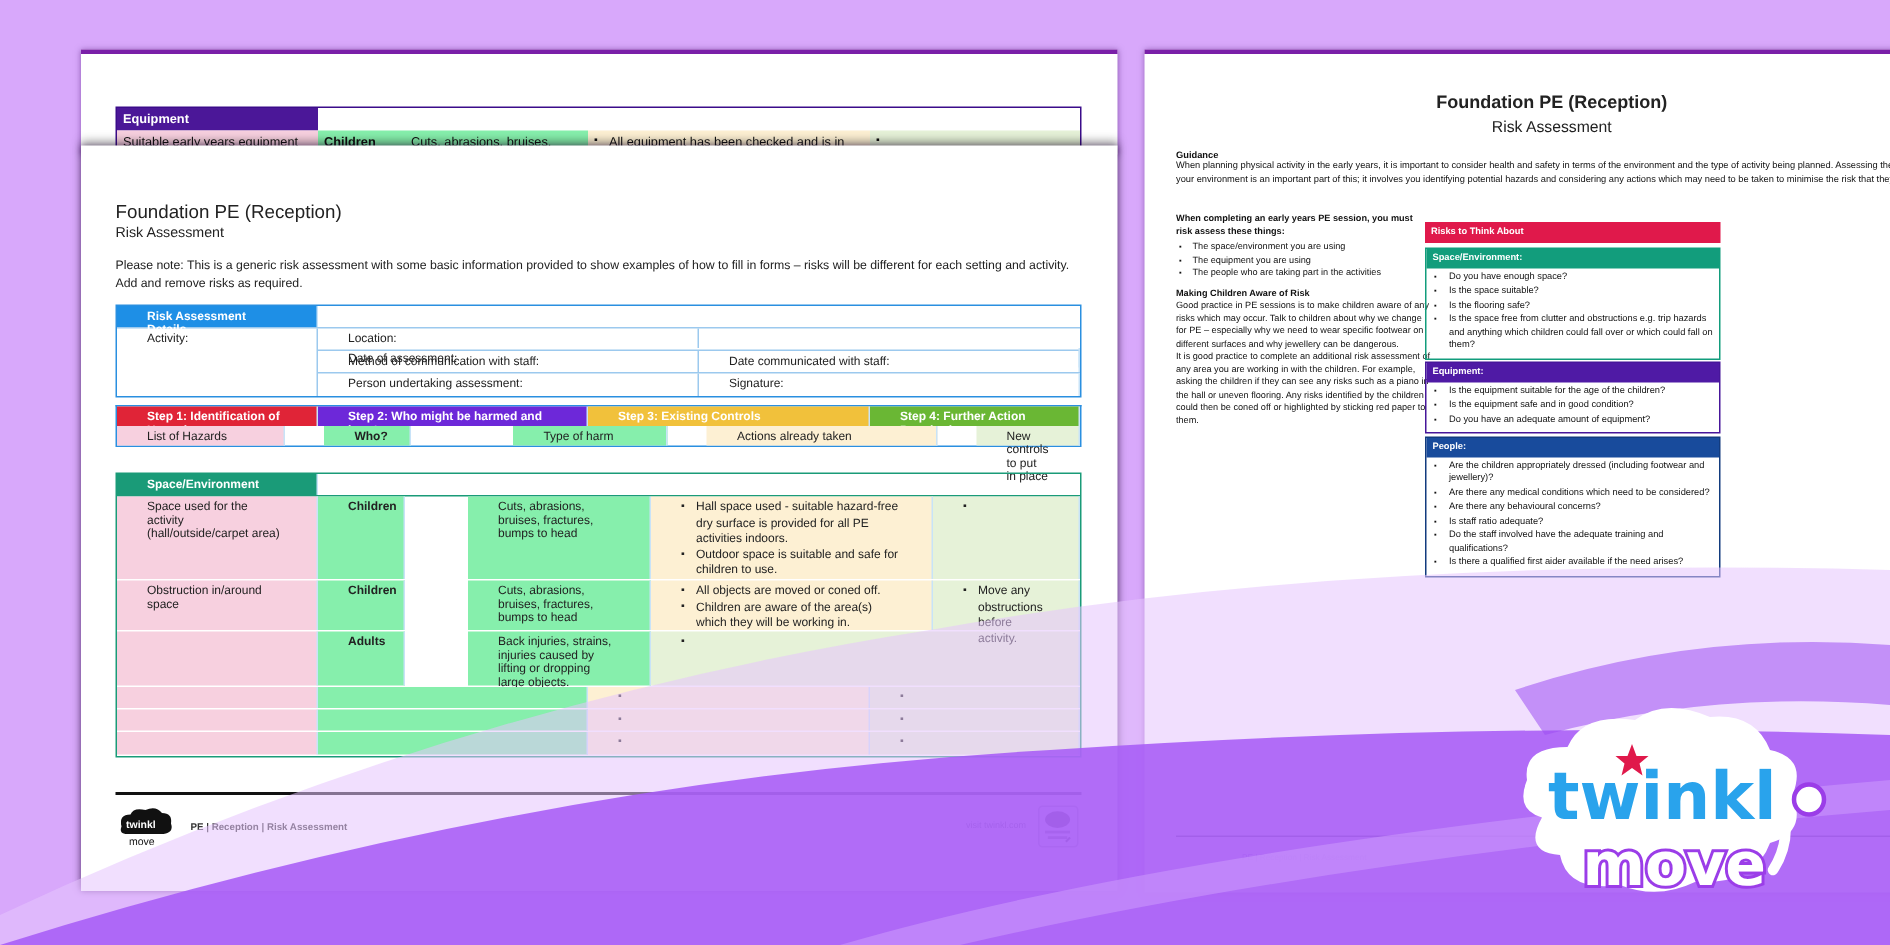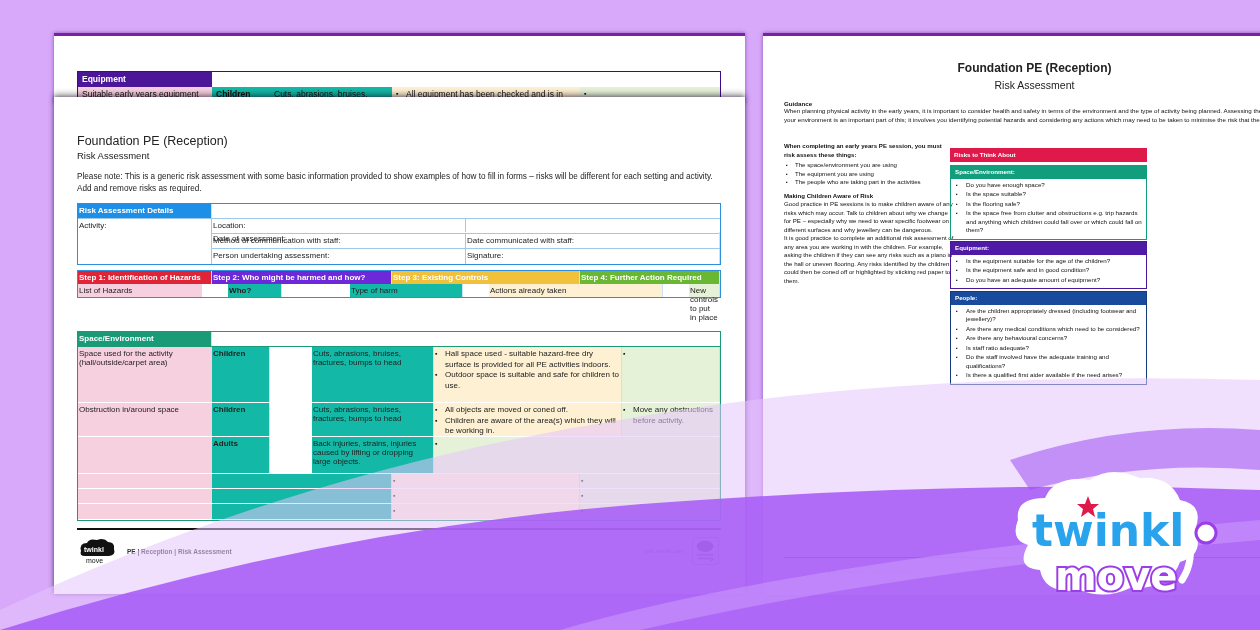--- a/index.html
+++ b/index.html
@@ -30,33 +30,33 @@
   .eq-row div { padding: 2px 4px; }
 
   
   .doc-title { position: absolute; left: 23px; top: 37px; font-size: 12.5px; color: #222; }
   .doc-sub { position: absolute; left: 23px; top: 53px; font-size: 9.5px; color: #222; }
   .doc-note { position: absolute; left: 23px; top: 74px; width: 640px; font-size: 8.2px; line-height: 11.5px; color: #222; }
 
   .tbl { position: absolute; left: 23px; width: 644px; font-size: 8px; color: #222; }
   .rad { top: 106px; border: 1.5px solid #2a8fe0; }
   .hz { top: 173px; border: 1.5px solid #2a8fe0; border-bottom: none; }
-  .se { top: 234px; border: 1.5px solid #1a9b78; height: 190px; }
+  .se { top: 218px; border: 1.5px solid #1a9b78; height: 190px; }
   .row { display: flex; }
-  .cell { padding: 2px 1px; border-right: 1px solid #c8e3f8; }
+  .cell { padding: 2px 20px; border-right: 1px solid #c8e3f8; }
   .bluehead { background: #1e8fe6; color: #fff; font-weight: bold; }
   .greenhead { background: #1a9b78; color: #fff; font-weight: bold; }
   .bb { border-bottom: 1px solid #9cc9ee; }
 
   .step1 { background: #e02437; color: #fff; font-weight: bold; }
   .step2 { background: #6d28d9; color: #fff; font-weight: bold; }
   .step3 { background: #f1c13b; color: #fff; font-weight: bold; }
   .step4 { background: #6ab734; color: #fff; font-weight: bold; }
   .c-pink { background: #f7d0df; }
-  .c-peach { background: #14b8a6; }
+  .c-peach { background: #86efac; }
   .c-cream { background: #fdf0d3; }
   .c-lgreen { background: #e6f2d8; }
 
   .w1 { width: 134px; } .w2a { width: 58px; } .w2b { width: 122px; margin-left: 42px; } .w3 { width: 188px; } .w4 { flex: 1; }
   ul.bul { list-style: none; }
   ul.bul li { position: relative; padding-left: 10px; line-height: 10.5px; }
   ul.bul li::before { content: "\25AA"; position: absolute; left: 0; top: 0; font-size: 7px; }
   .sep { border-bottom: 1px solid #ffffff; }
 
   .footer-line { position: absolute; left: 23px; top: 431px; width: 644px; height: 2px; background: #111; }

